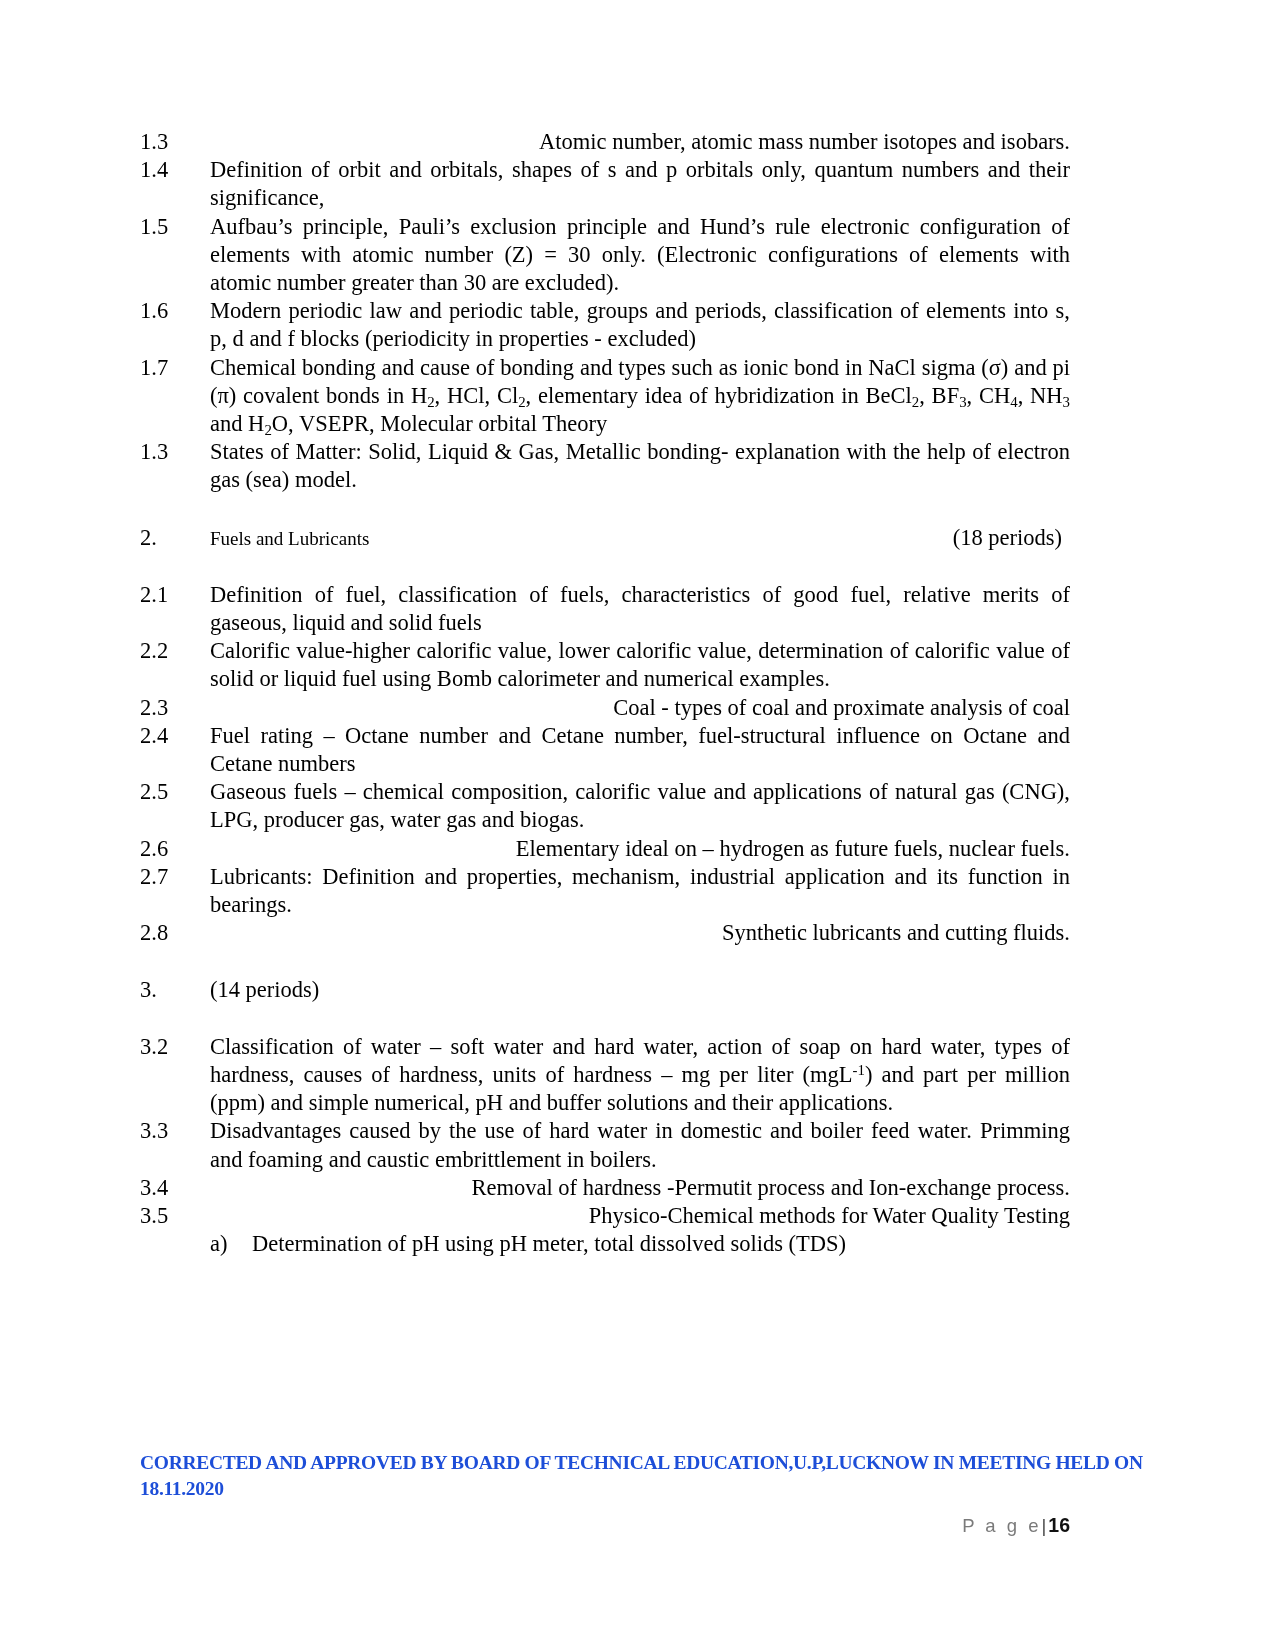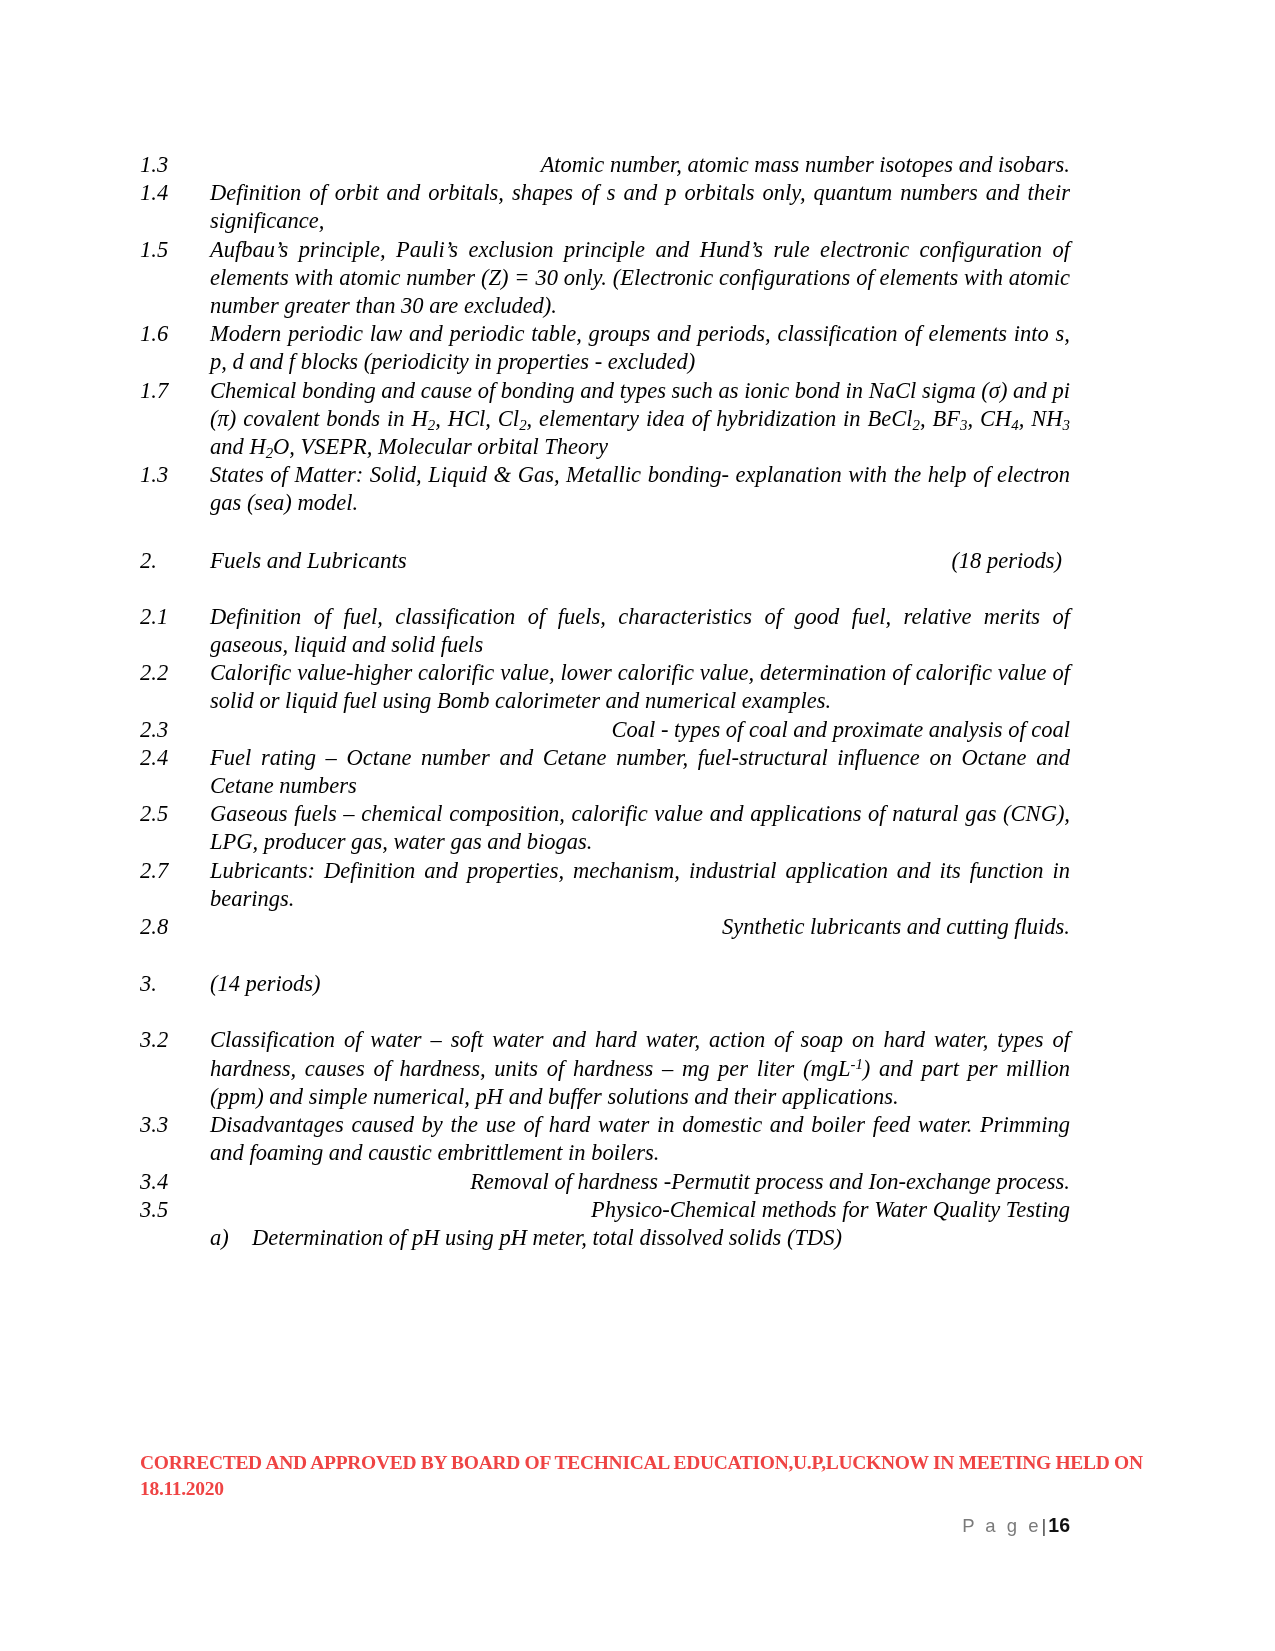--- a/index.html
+++ b/index.html
@@ -20,23 +20,22 @@
     left: 0; top: 0;
     width: 1275px;
     height: 1651px;
     box-sizing: border-box;
     padding: 0;
   }
 
   .content {
     position: absolute;
     left: 140px;
-    top: 151px;
+    top: 128px;
     width: 930px;
-    font-style: italic;
   }
 
   
   .item {
     display: flex;
     align-items: flex-start;
     margin: 0;
     padding: 0;
   }
   .item-num {
@@ -66,21 +65,21 @@
     margin: 0;
   }
   .sec-num {
     flex: 0 0 auto;
     width: 70px;
     font-size: 22.5px;
     line-height: 28.2px;
   }
   .sec-title {
     flex: 1 1 auto;
-    font-size: 23px;
+    font-size: 19px;
     line-height: 28.2px;
   }
   .sec-periods {
     flex: 0 0 auto;
     font-size: 22.5px;
     line-height: 28.2px;
     white-space: nowrap;
     padding-right: 8px;
   }
 
@@ -116,21 +115,21 @@
     left: 140px;
     top: 1450px;
     width: 930px;
   }
   .footer-line {
     font-family: "Liberation Serif", "DejaVu Serif", serif;
     font-size: 19.5px;
     line-height: 26px;
     font-weight: 600;
     letter-spacing: -0.3px;
-    color: #ef4444;
+    color: #1d4ed8;
     white-space: nowrap;
   }
   .footer-page {
     margin-top: 12px;
     text-align: right;
     font-family: "Liberation Sans", "DejaVu Sans", sans-serif;
     font-size: 18.5px;
     color: #7a7a7a;
     letter-spacing: 3px;
   }
@@ -200,20 +199,24 @@
         </div>
         <div class="item">
           <div class="item-num">2.4</div>
           <div class="item-text">Fuel rating – Octane number and Cetane number, fuel-structural influence on Octane and Cetane numbers</div>
         </div>
         <div class="item">
           <div class="item-num">2.5</div>
           <div class="item-text">Gaseous fuels – chemical composition, calorific value and applications of natural gas (CNG), LPG, producer gas, water gas and biogas.</div>
         </div>
         <div class="item">
+          <div class="item-num">2.6</div>
+          <div class="item-text nojust">Elementary ideal on – hydrogen as future fuels, nuclear fuels.</div>
+        </div>
+        <div class="item">
           <div class="item-num">2.7</div>
           <div class="item-text">Lubricants: Definition and properties, mechanism, industrial application and its function in bearings.</div>
         </div>
         <div class="item">
           <div class="item-num">2.8</div>
           <div class="item-text nojust">Synthetic lubricants and cutting fluids.</div>
         </div>
         <div class="gap-before-section"></div>
         <div class="section-head">
           <div class="sec-num">3.</div>

